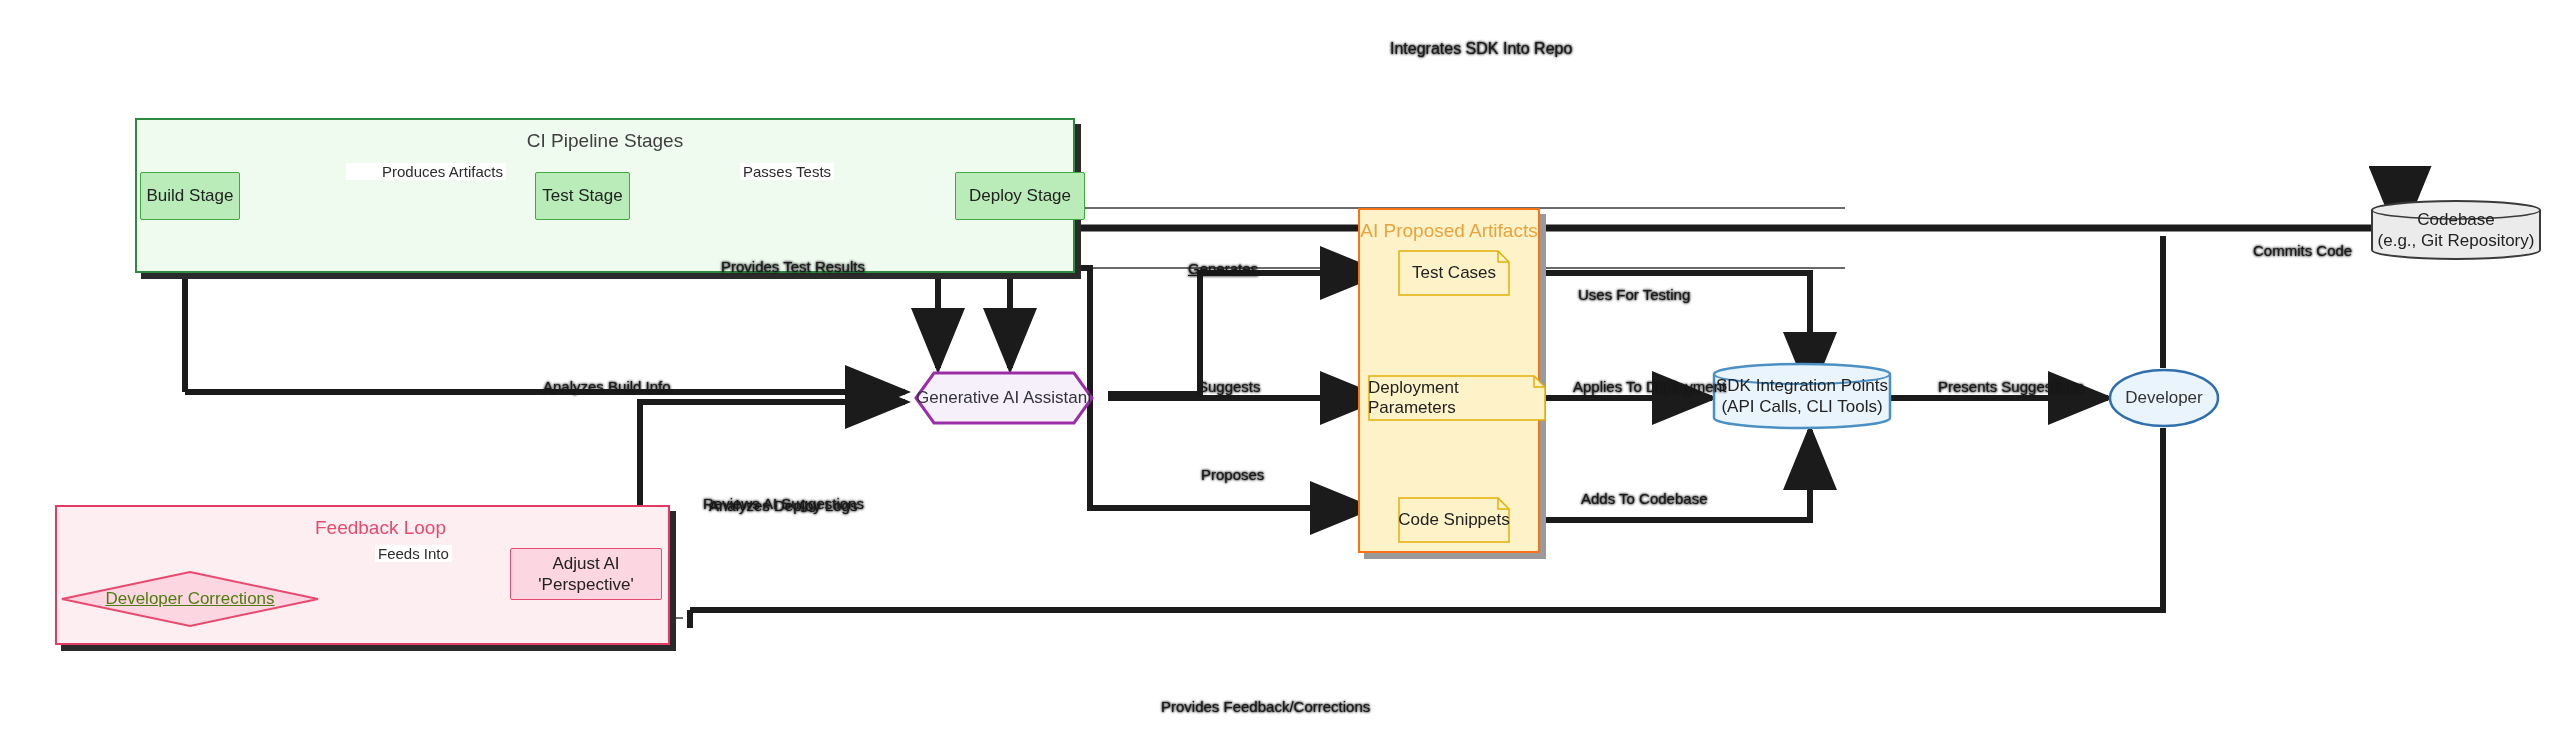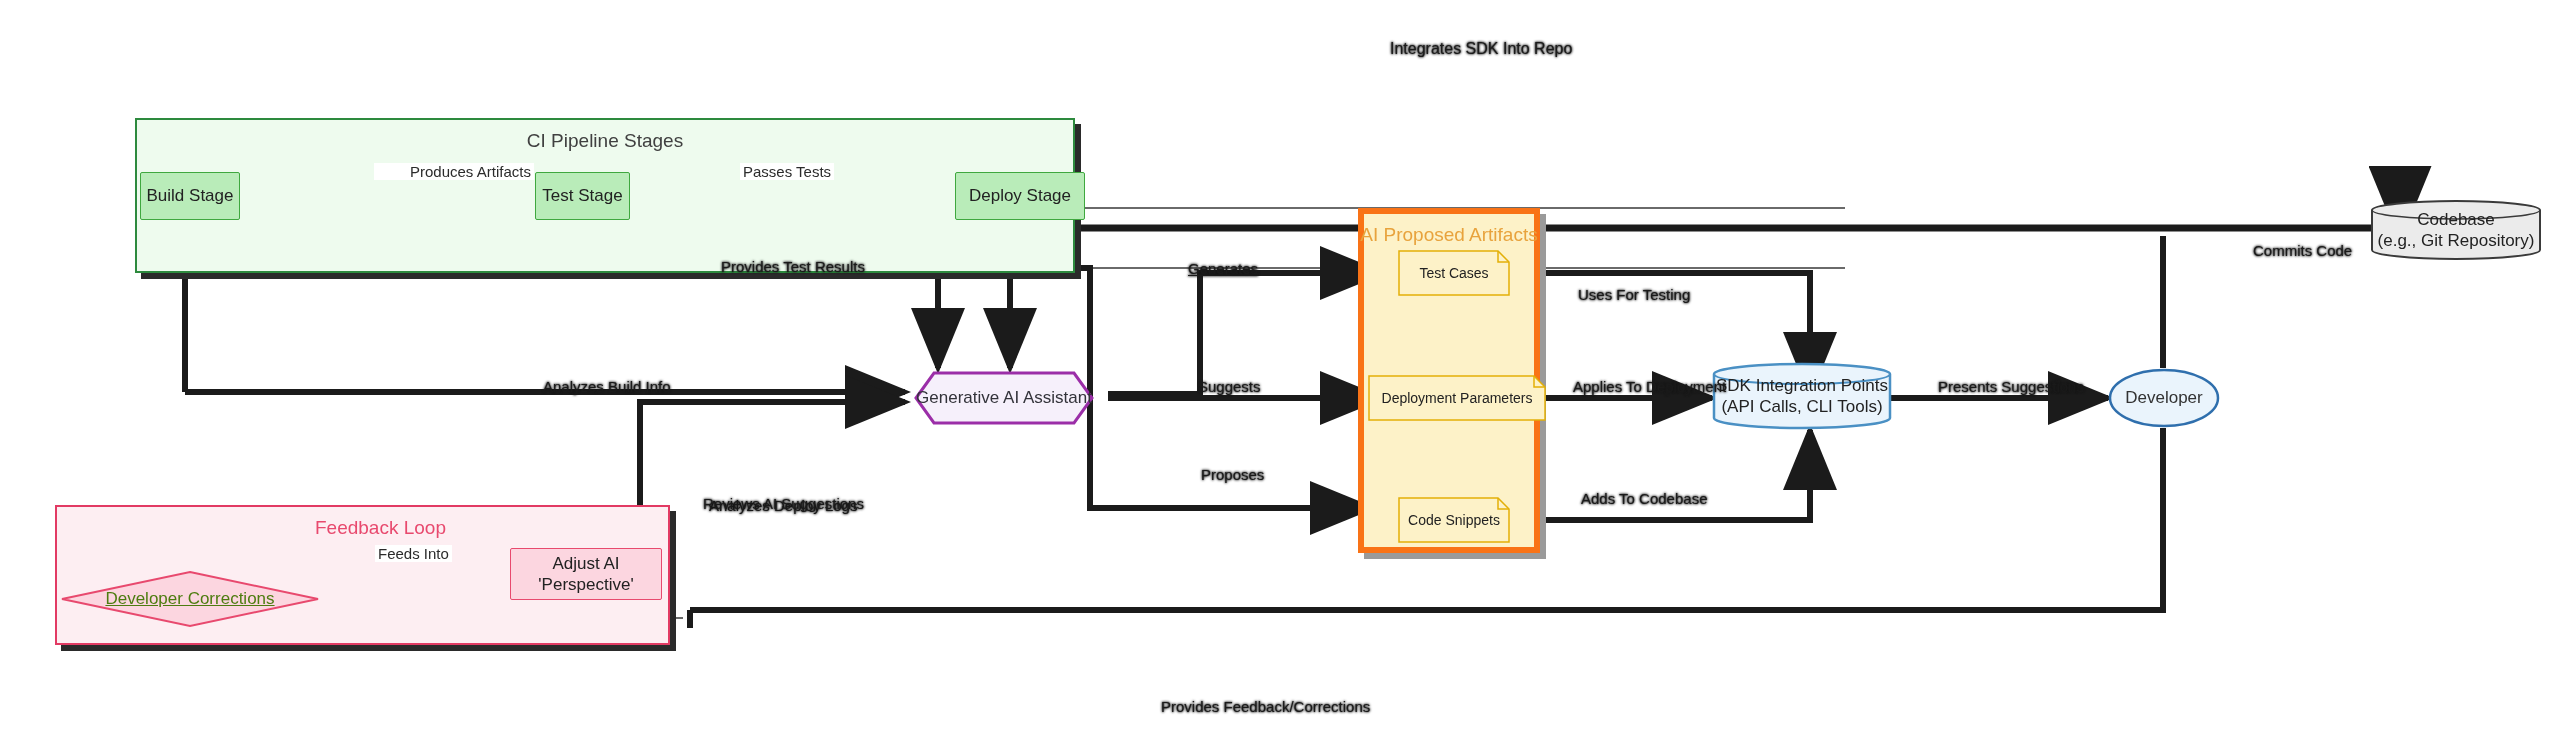--- a/index.html
+++ b/index.html
@@ -82,36 +82,36 @@
     display: flex;
     align-items: center;
     justify-content: center;
     font-size: 17px;
     color: #4d7c0f;
     text-decoration: underline;
   }
   
   .sg-ai {
     background: #fdf2c8;
-    border: 6px solid #f97316;
+    border: 2px solid #f97316;
     box-shadow: 6px 6px 0 0 #9a9a9a;
   }
   .sg-ai .subgraph-title { color: #e8a33d; }
   .doc-node {
     position: absolute;
     z-index: 5;
   }
   .doc-node svg { display: block; }
   .doc-label {
     position: absolute;
     left: 0; right: 0; top: 0; bottom: 0;
     display: flex;
     align-items: center;
     justify-content: center;
-    font-size: 14px;
+    font-size: 17px;
     color: #222;
   }
   
   .hex-wrap { position: absolute; z-index: 6; }
   .hex-wrap svg { display: block; }
   .hex-label {
     position: absolute;
     left: 0; right: 0; top: 0; bottom: 0;
     display: flex;
     align-items: center;
@@ -240,21 +240,21 @@
   </div>
 
   <div class="node stage" style="left:535px; top:172px; width:95px; height:48px;">
     <span>Test Stage</span>
   </div>
 
   <div class="node stage" style="left:955px; top:172px; width:130px; height:48px;">
     <span>Deploy Stage</span>
   </div>
 
-  <div class="elabel" style="left:374px; top:163px;padding-left:36px;">Produces Artifacts</div>
+  <div class="elabel" style="left:346px; top:163px;padding-left:36px;">Produces Artifacts</div>
 
   <div class="elabel" style="left:740px; top:163px;">Passes Tests</div>
 
   <div class="elabel obscured" style="left:718px; top:258px;">Provides Test Results</div>
 
   <div class="hex-wrap" style="left:898px; top:370px; width:212px; height:56px;">
     <svg width="212" height="56" viewBox="0 0 212 56">
       <polygon points="18,28 36,3 176,3 194,28 176,53 36,53" fill="#f6f0fb" stroke="#9b2ea8" stroke-width="3"></polygon>
     </svg>
     <div class="hex-label">Generative AI Assistant</div>

